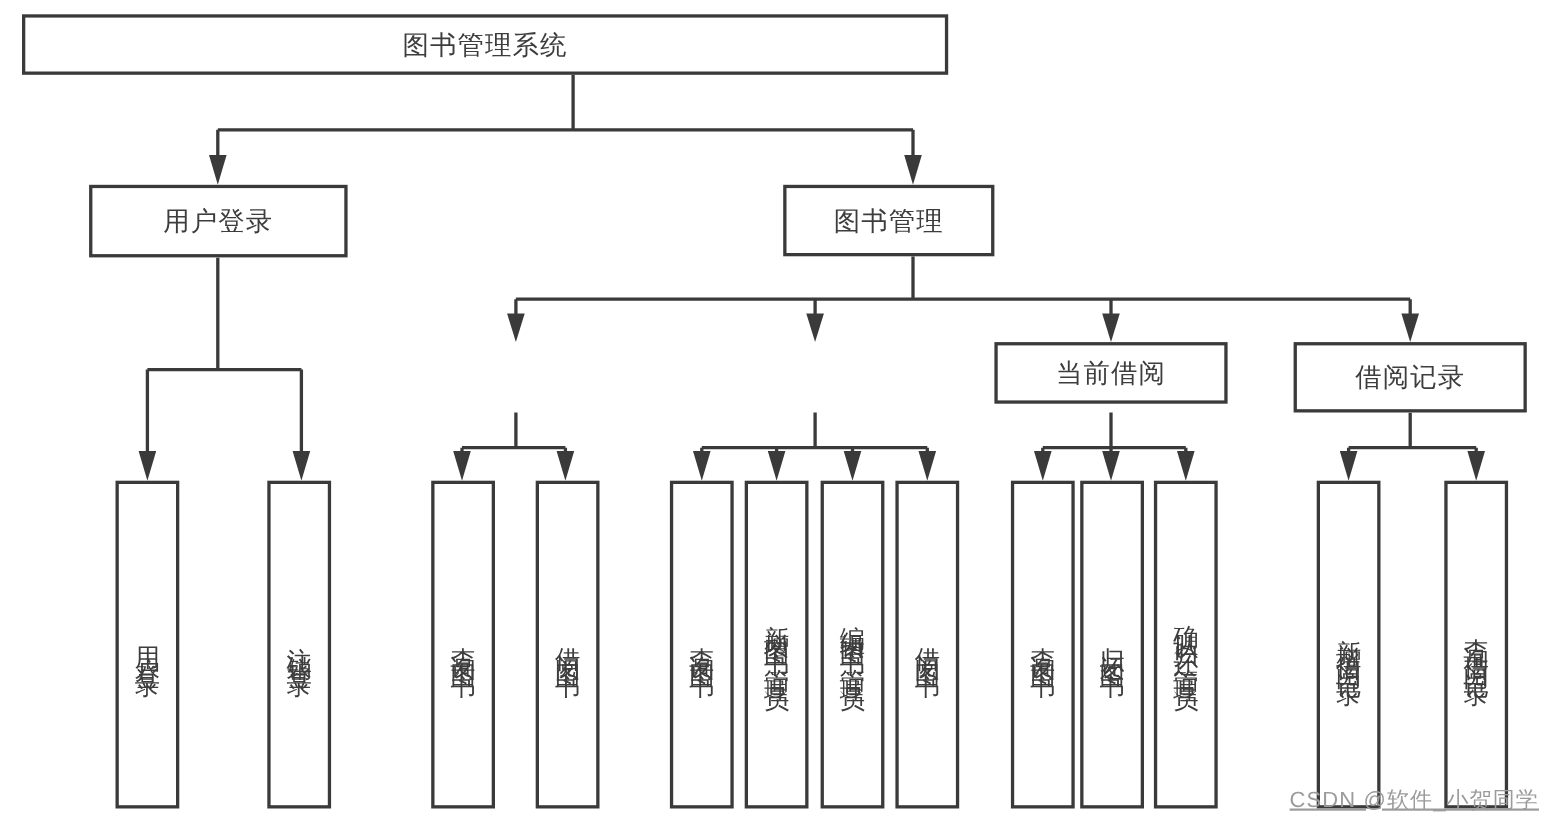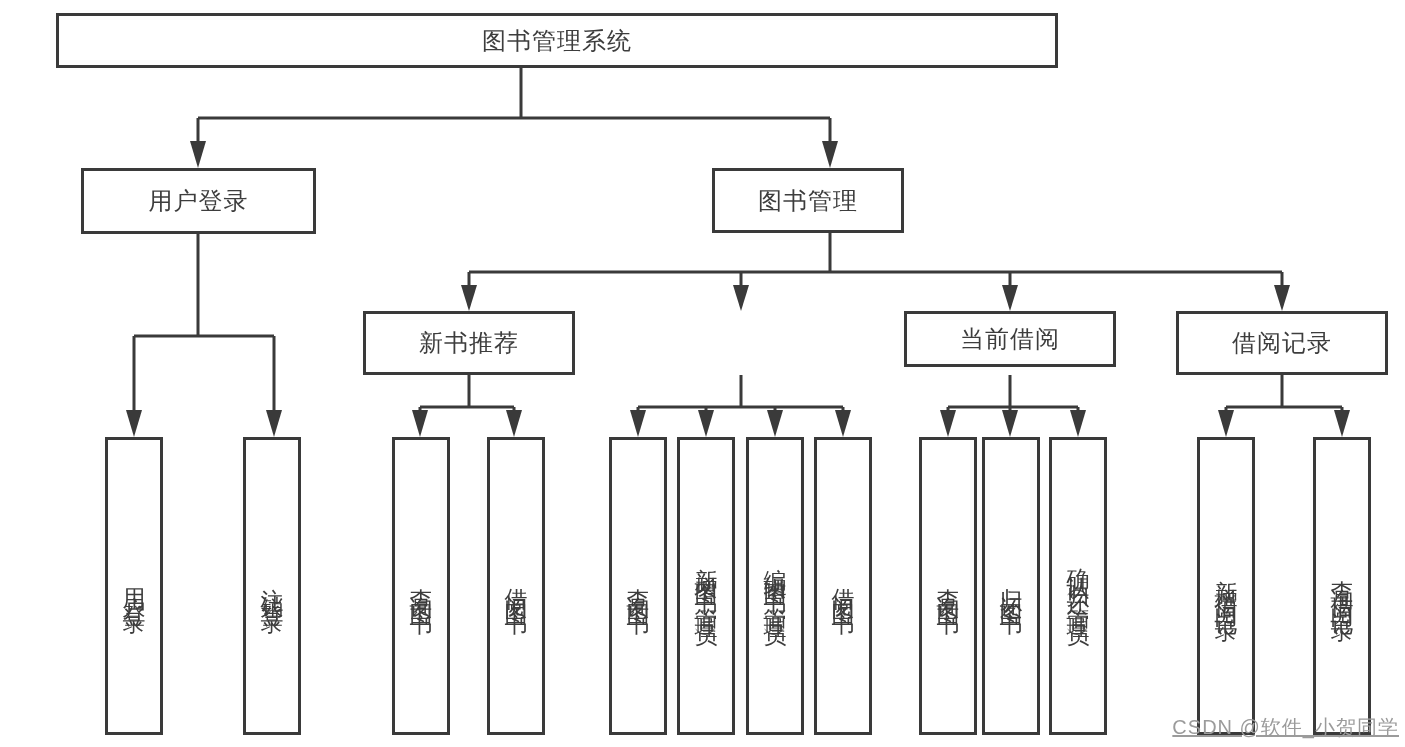--- a/index.html
+++ b/index.html
@@ -25,21 +25,21 @@
   .vnode{
     position:absolute;box-sizing:border-box;border:3px solid var(--line);
     background:#fff;top:437px;height:298px;width:58px;
     display:flex;align-items:center;justify-content:center;
   }
   .vnode span{
     writing-mode:vertical-rl;text-orientation:mixed;white-space:nowrap;
     font-size:23px;letter-spacing:8px;line-height:1;
   }
   
-  .n-root   {left:20px;  top:13px;  width:1002px;height:55px;margin-left:36px;}
+  .n-root   {left:20px;  top:13px;  width:842px;height:55px;}
   .n-login  {left:81px;  top:168px; width:235px; height:66px;}
   .n-mgmt   {left:712px; top:168px; width:192px; height:65px;}
   .n-rec    {left:363px; top:311px; width:212px; height:64px;}
   .n-borrow {left:635px; top:311px; width:212px; height:64px;}
   .n-cur    {left:904px; top:311px; width:212px; height:56px;}
   .n-record {left:1176px;top:311px; width:212px; height:64px;}
   
   .vA1{left:105px;}  .vA2{left:243px;}
   .vB1{left:392px;}  .vB2{left:487px;}
   .vC1{left:609px;}  .vC2{left:677px;} .vC3{left:746px;} .vC4{left:814px;}
@@ -96,23 +96,20 @@
     <span>图书管理系统</span>
   </div>
 
   <div class="hnode n-login">
     <span>用户登录</span>
   </div>
   <div class="hnode n-mgmt">
     <span>图书管理</span>
   </div>
 
-  <div class="hnode n-rec">
-    <span>新书推荐</span>
-  </div>
   <div class="hnode n-cur">
     <span>当前借阅</span>
   </div>
   <div class="hnode n-record">
     <span>借阅记录</span>
   </div>
 
   <div class="vnode vA1">
     <span>用户登录</span>
   </div>

